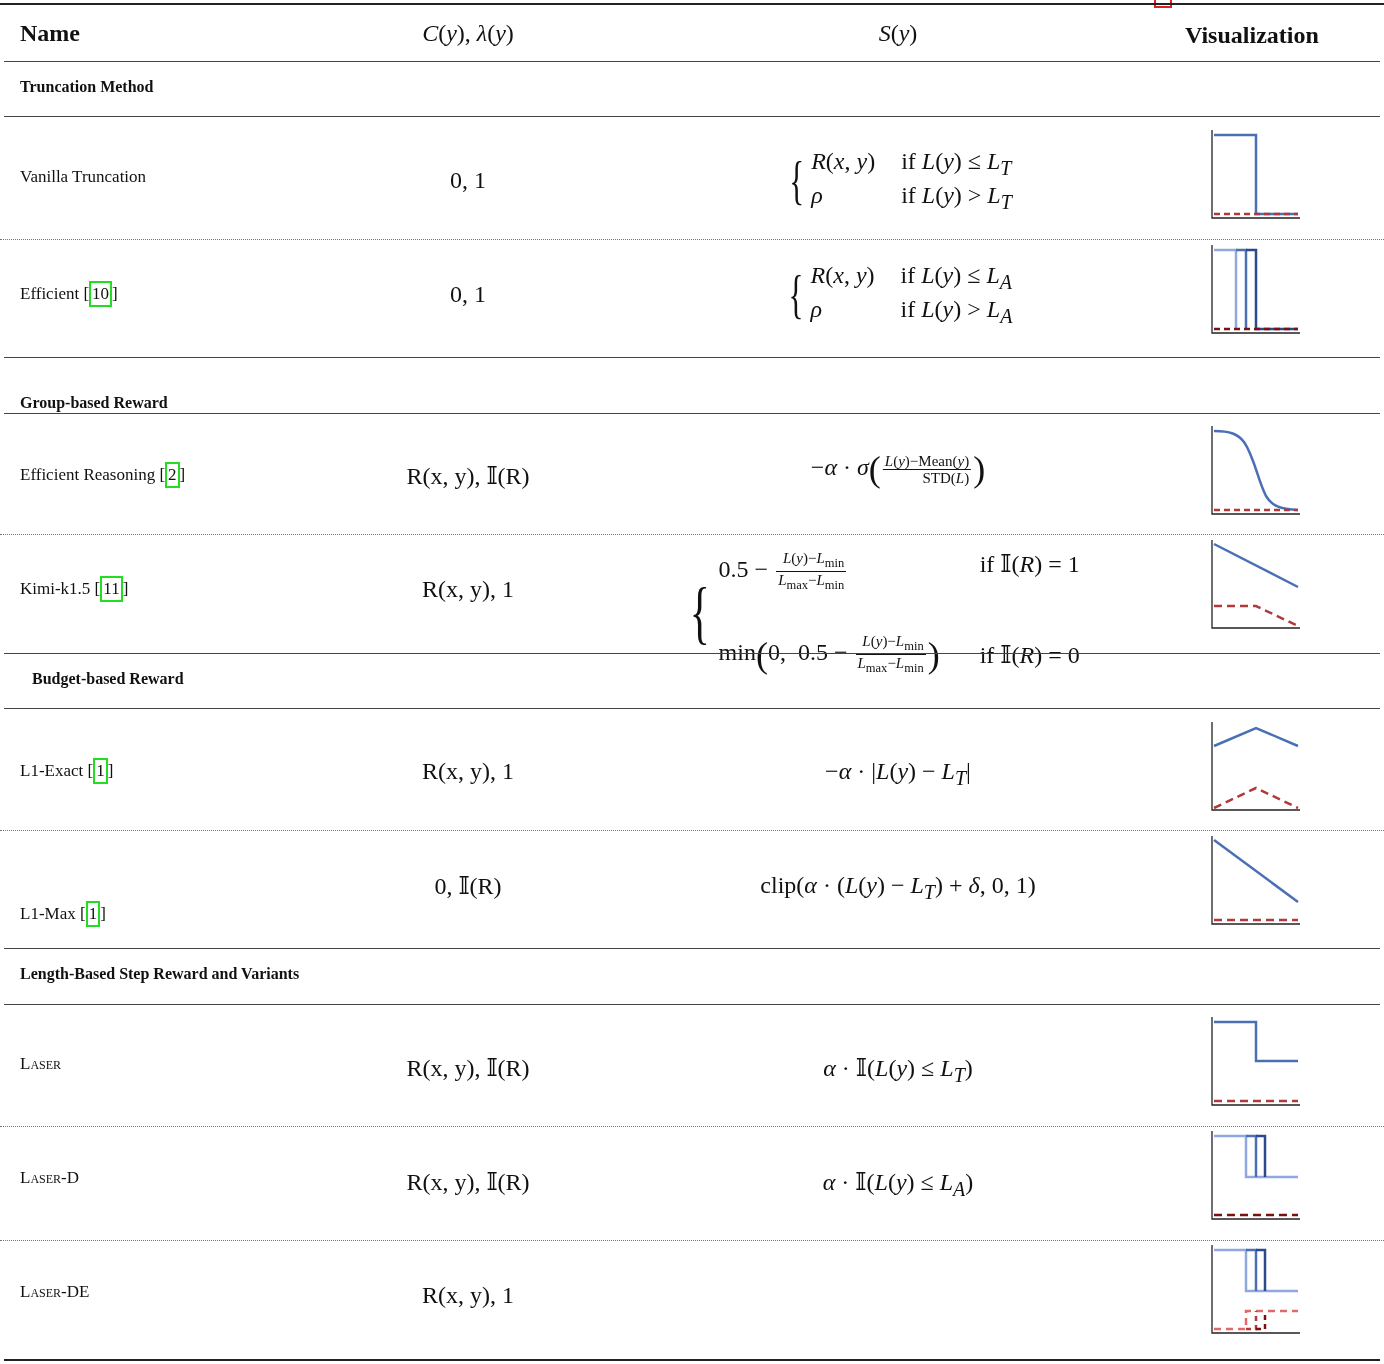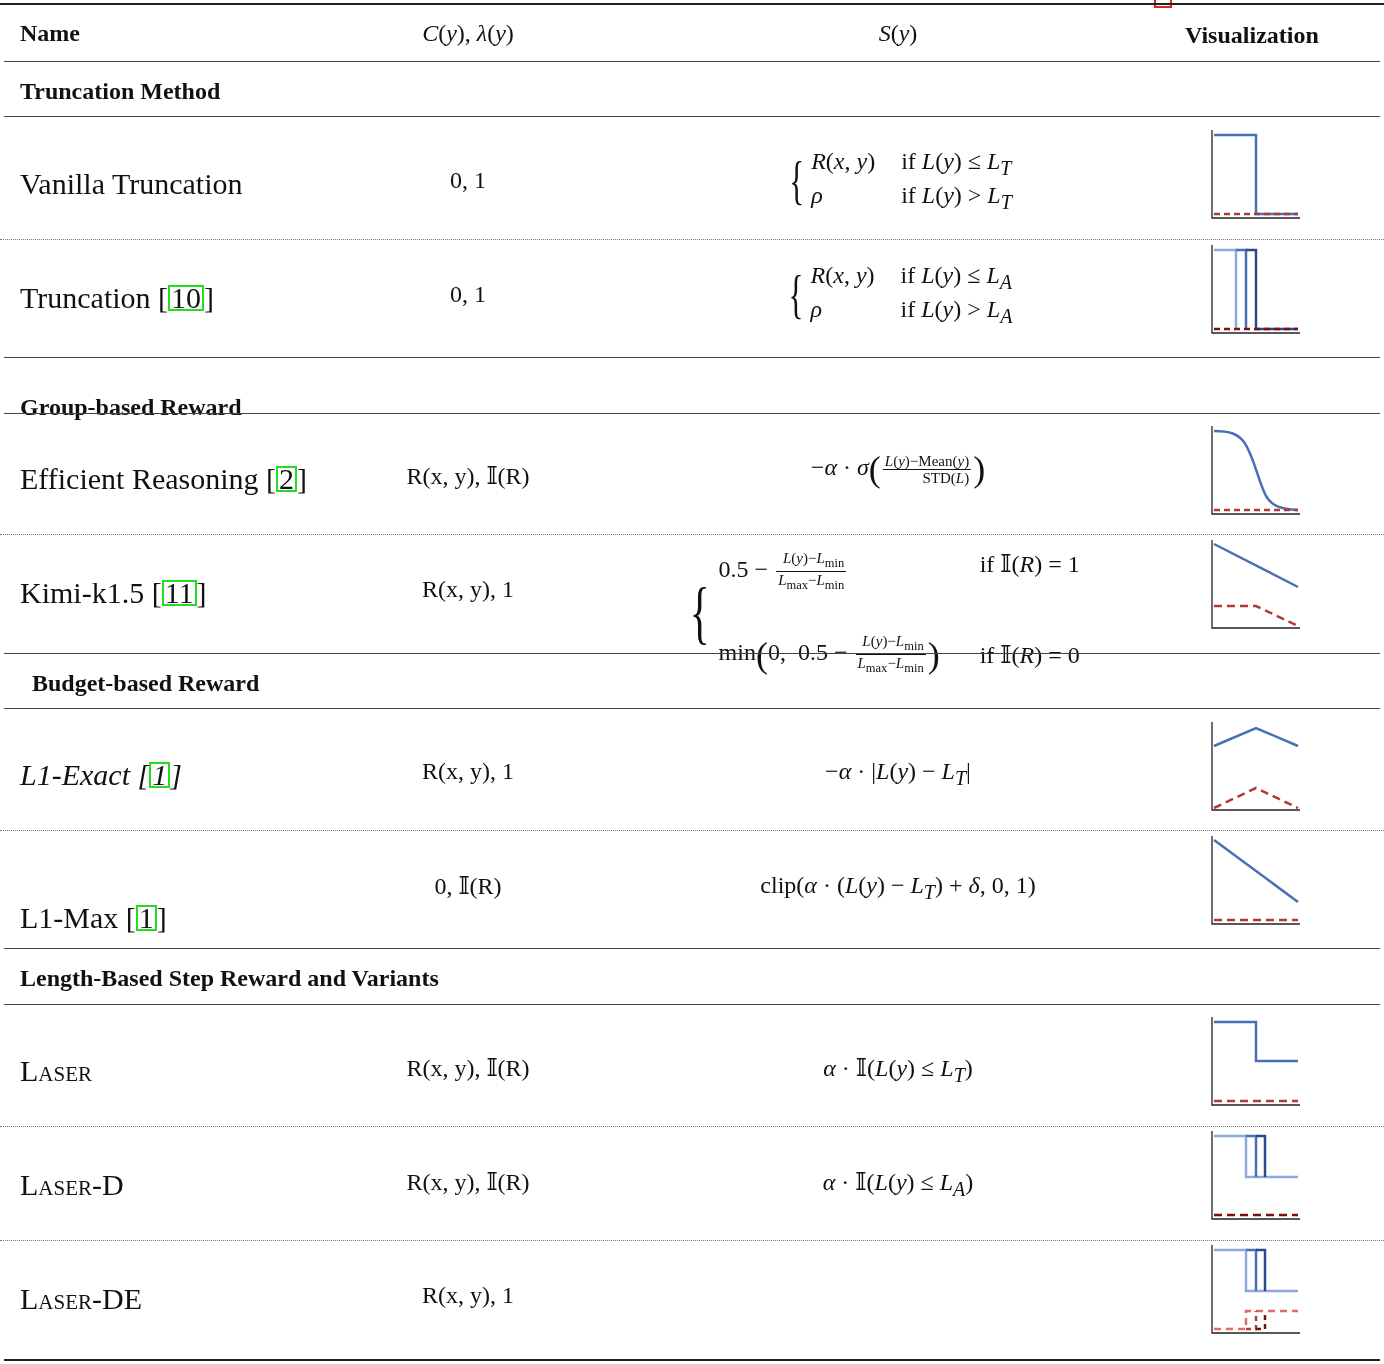--- a/index.html
+++ b/index.html
@@ -4,23 +4,23 @@
 <style>
   html, body { margin: 0; padding: 0; background: #ffffff; }
   body { width: 1384px; height: 1364px; position: relative; overflow: hidden;
          font-family: "Liberation Serif", "DejaVu Serif", serif; color: #111; }
   .hline { position: absolute; left: 4px; right: 4px; height: 0; }
   .hline.thick { border-top: 2px solid #222; }
   .hline.mid { border-top: 1.3px solid #444; }
   .hline.dot { border-top: 1px dotted #777; left: 0; right: 0; }
   .top-rule { position: absolute; left: 0; right: 0; top: 3px; border-top: 2px solid #222; }
   .cell { position: absolute; white-space: nowrap; }
-  .name { left: 20px; font-size: 30px; }
+  .name { left: 20px; font-size: 17px; }
   .hdr { font-size: 24px; font-weight: bold; }
-  .section { left: 20px; font-size: 24px; font-weight: bold; }
+  .section { left: 20px; font-size: 16px; font-weight: bold; }
   .math { font-family: "Liberation Serif", "DejaVu Serif", serif; font-size: 24px; }
   .math i { font-style: italic; }
   .c2 { left: 468px; transform: translateX(-50%); text-align: center; }
   .c3 { left: 898px; transform: translateX(-50%); text-align: center; }
   .cite { display: inline-block; border: 2px solid #22dd22; padding: 0 1px; line-height: 22px; }
   .sc { font-variant: small-caps; }
   .cases { display: flex; align-items: center; }
   .brace { font-size: 52px; line-height: 52px; font-weight: 200; margin-right: 2px; transform: scaleX(0.6); }
   .caselines { display: grid; grid-template-columns: auto auto; column-gap: 26px; row-gap: 2px; text-align: left; }
   .frac { display: inline-flex; flex-direction: column; vertical-align: middle; text-align: right; font-size: 15px; line-height: 16px; margin: 0 2px; }
@@ -61,21 +61,21 @@
 </div>
 <div class="viz" style="top:130px;">
   <svg viewBox="0 0 92 92">
     <polyline points="2,0 2,88 90,88" fill="none" stroke="#222" stroke-width="1.3"></polyline>
     <polyline points="4,5 46,5 46,84 88,84" fill="none" stroke="#4a6fb5" stroke-width="2.5"></polyline>
     <line x1="4" y1="84" x2="88" y2="84" stroke="#b03a3a" stroke-width="2.5" stroke-dasharray="6,4"></line>
   </svg>
 </div>
 <div class="hline dot" style="top:239px;"></div>
 
-<div class="cell name" style="top:281px;"><span>Truncation [</span><span class="cite">10</span>]</div>
+<div class="cell name" style="top:281px;"><span>Efficient [</span><span class="cite">10</span>]</div>
 <div class="cell c2 math" style="top:281px;">0, 1</div>
 <div class="cell c3 math" style="top:262px;">
   <div class="cases">
     <span class="brace">{</span>
     <div class="caselines">
       <span><i>R</i>(<i>x</i>, <i>y</i>)</span>
         <span>if <i>L</i>(<i>y</i>) ≤ <i>L<sub>A</sub></i></span>
       <span><i>ρ</i></span>
         <span>if <i>L</i>(<i>y</i>) &gt; <i>L<sub>A</sub></i></span>
     </div>
@@ -136,21 +136,21 @@
     <polyline points="2,0 2,88 90,88" fill="none" stroke="#222" stroke-width="1.3"></polyline>
     <line x1="4" y1="4" x2="88" y2="47" stroke="#4a6fb5" stroke-width="2.5"></line>
     <polyline points="4,66 46,66 88,86" fill="none" stroke="#b03a3a" stroke-width="2.5" stroke-dasharray="8,5"></polyline>
   </svg>
 </div>
 <div class="hline mid" style="top:653px;"></div>
 
 <div class="cell section" style="top:670px;margin-left:12px;">Budget-based Reward</div>
 <div class="hline mid" style="top:708px;"></div>
 
-<div class="cell name" style="top:758px;font-style:italic;"><span>L1-Exact [</span><span class="cite">1</span>]</div>
+<div class="cell name" style="top:758px;"><span>L1-Exact [</span><span class="cite">1</span>]</div>
 <div class="cell c2 math" style="top:758px;">R(x, y), 1</div>
 <div class="cell c3 math" style="top:758px;">−<i>α</i> · |<i>L</i>(<i>y</i>) − <i>L<sub>T</sub></i>|</div>
 <div class="viz" style="top:722px;">
   <svg viewBox="0 0 92 92">
     <polyline points="2,0 2,88 90,88" fill="none" stroke="#222" stroke-width="1.3"></polyline>
     <polyline points="4,24 46,6 88,24" fill="none" stroke="#4a6fb5" stroke-width="2.5"></polyline>
     <polyline points="4,86 46,66 88,86" fill="none" stroke="#b03a3a" stroke-width="2.5" stroke-dasharray="8,5"></polyline>
   </svg>
 </div>
 <div class="hline dot" style="top:830px;"></div>

